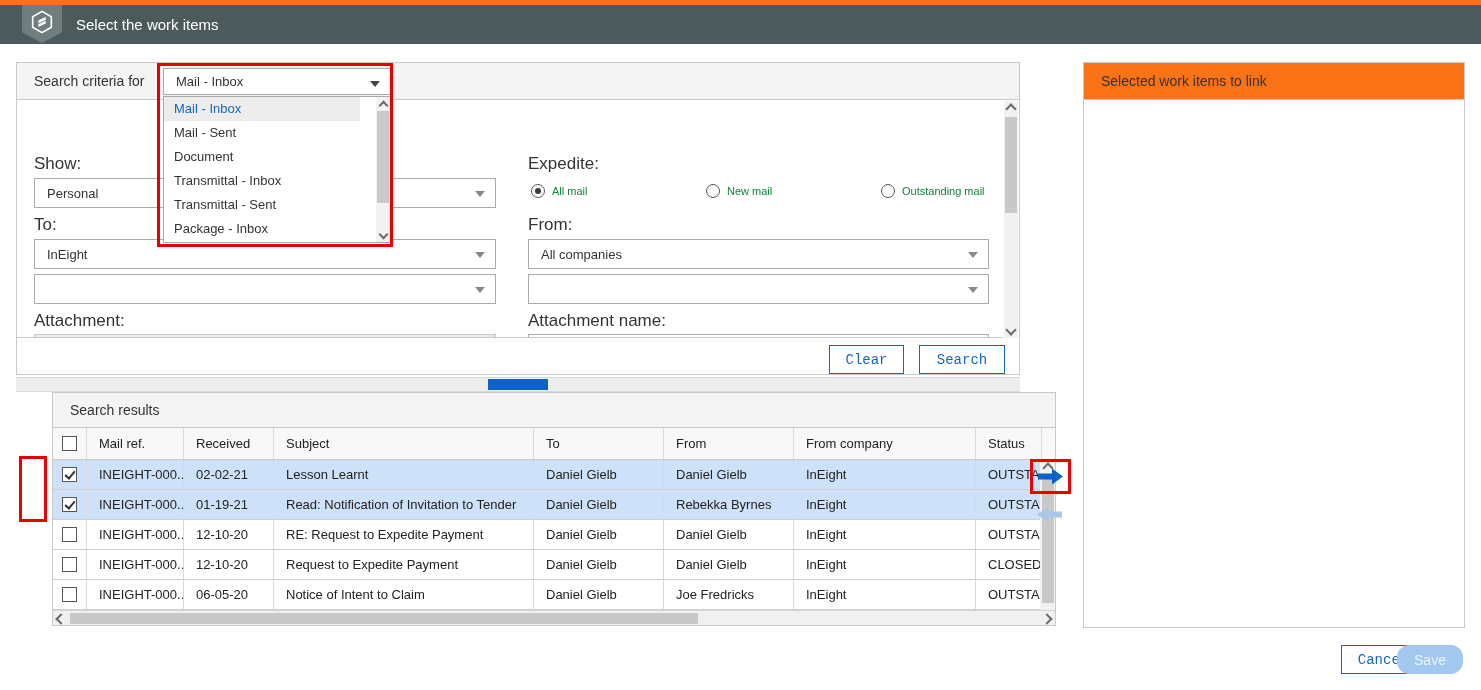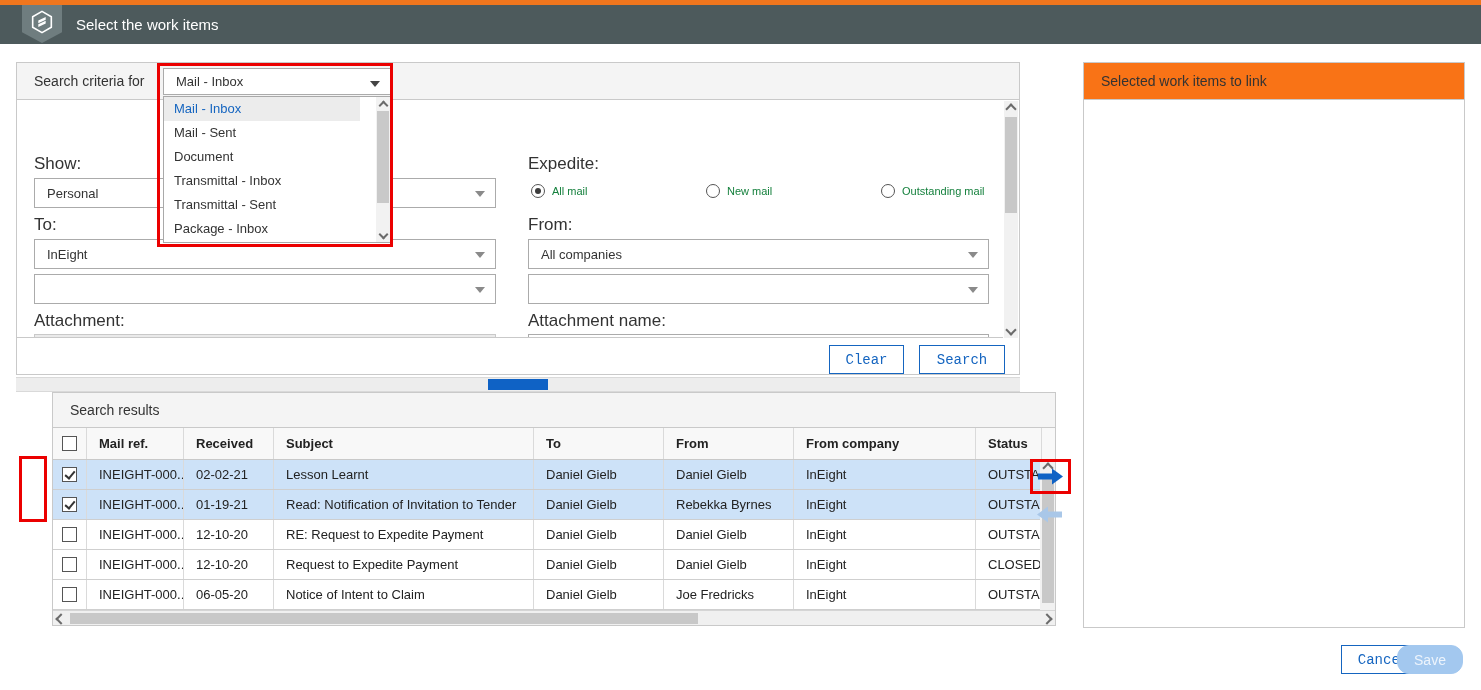--- a/index.html
+++ b/index.html
@@ -70,21 +70,21 @@
   .btn-disabled{position:absolute;background:#A3C8EF;border:1px solid #A3C8EF;color:#EDF4FC;border-radius:12px;
     font-size:14px;display:flex;align-items:center;justify-content:center;box-sizing:border-box;font-family:inherit;}
 
   
   .tgrid{display:grid;grid-template-columns:34px 97px 90px 260px 130px 130px 182px 66px 15px;}
   .thead{position:absolute;left:0;top:35px;width:1002px;height:32px;background:#F8F8F8;border-bottom:1px solid #C9C9C9;box-sizing:border-box;}
   .tc{border-right:1px solid #DADADA;padding-left:12px;display:flex;align-items:center;font-size:13px;color:#222;
     overflow:hidden;white-space:nowrap;box-sizing:border-box;}
   .tc.cbc{padding-left:0;justify-content:center;}
   .tc.filler{border-right:none;}
-  .th{font-weight:bold;}
+  .th{font-weight:normal;}
   .trow{position:relative;height:30px;background:#fff;border-bottom:1px solid #CFCFCF;box-sizing:border-box;width:1002px;}
   .trow.sel{background:#CDE2F8;}
   .trow .tc{height:29px;}
 
   .res-hscroll{position:absolute;left:0;top:217px;width:1002px;height:15px;background:#F0F0F0;border-top:1px solid #D5D5D5;box-sizing:border-box;}
   .res-hscroll .thumb{position:absolute;left:17px;top:2px;width:628px;height:11px;background:#C8C8C8;}
 
   
   .red-box{position:absolute;border:3px solid #EB0000;box-sizing:border-box;pointer-events:none;z-index:40;background:transparent;}
 

